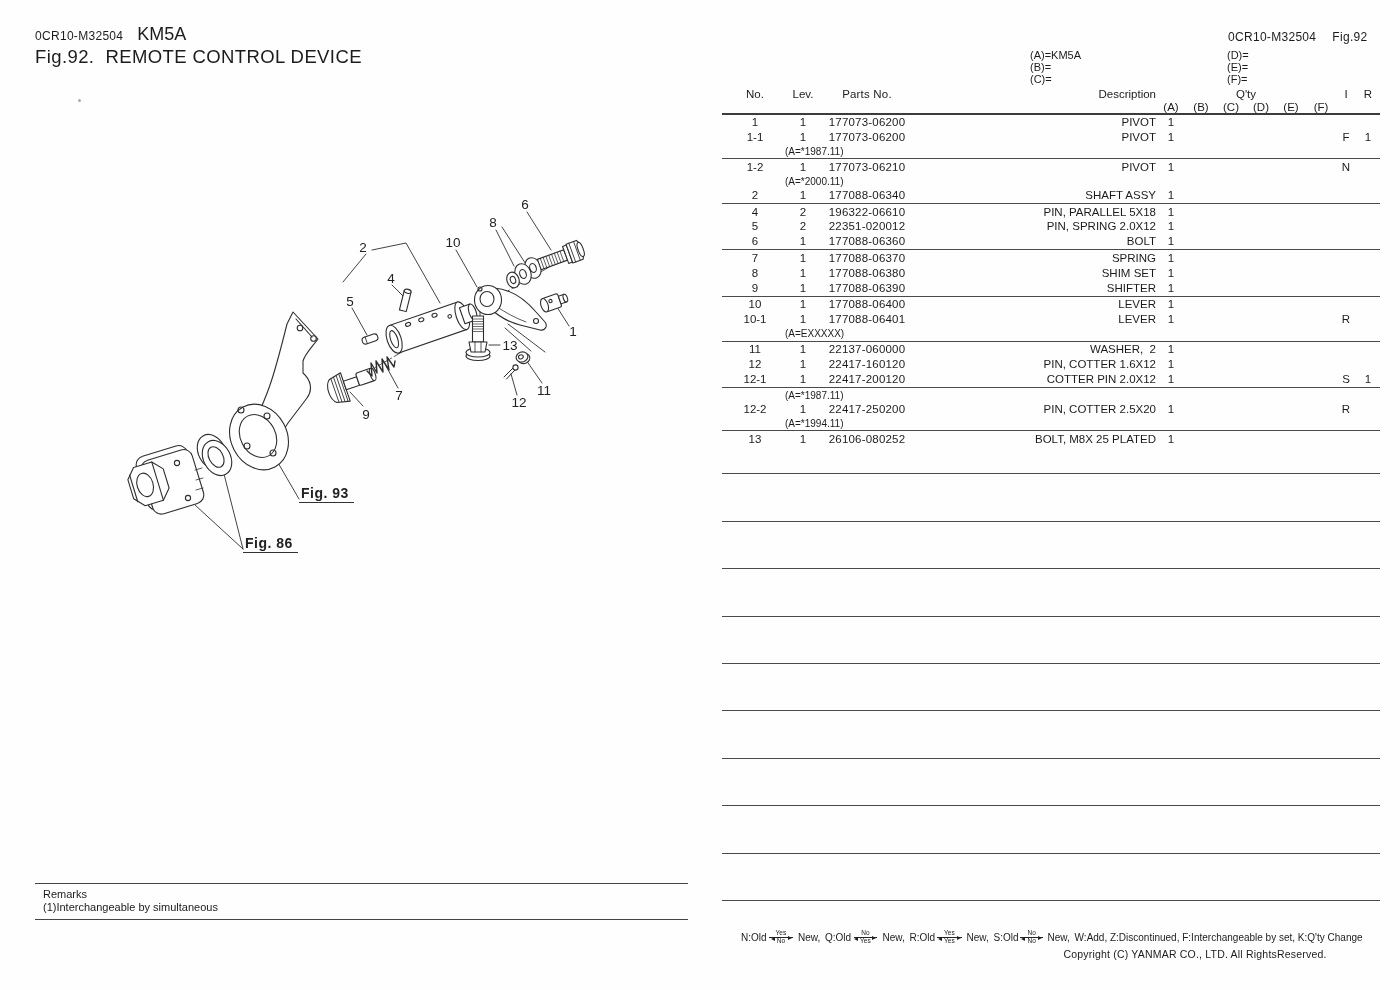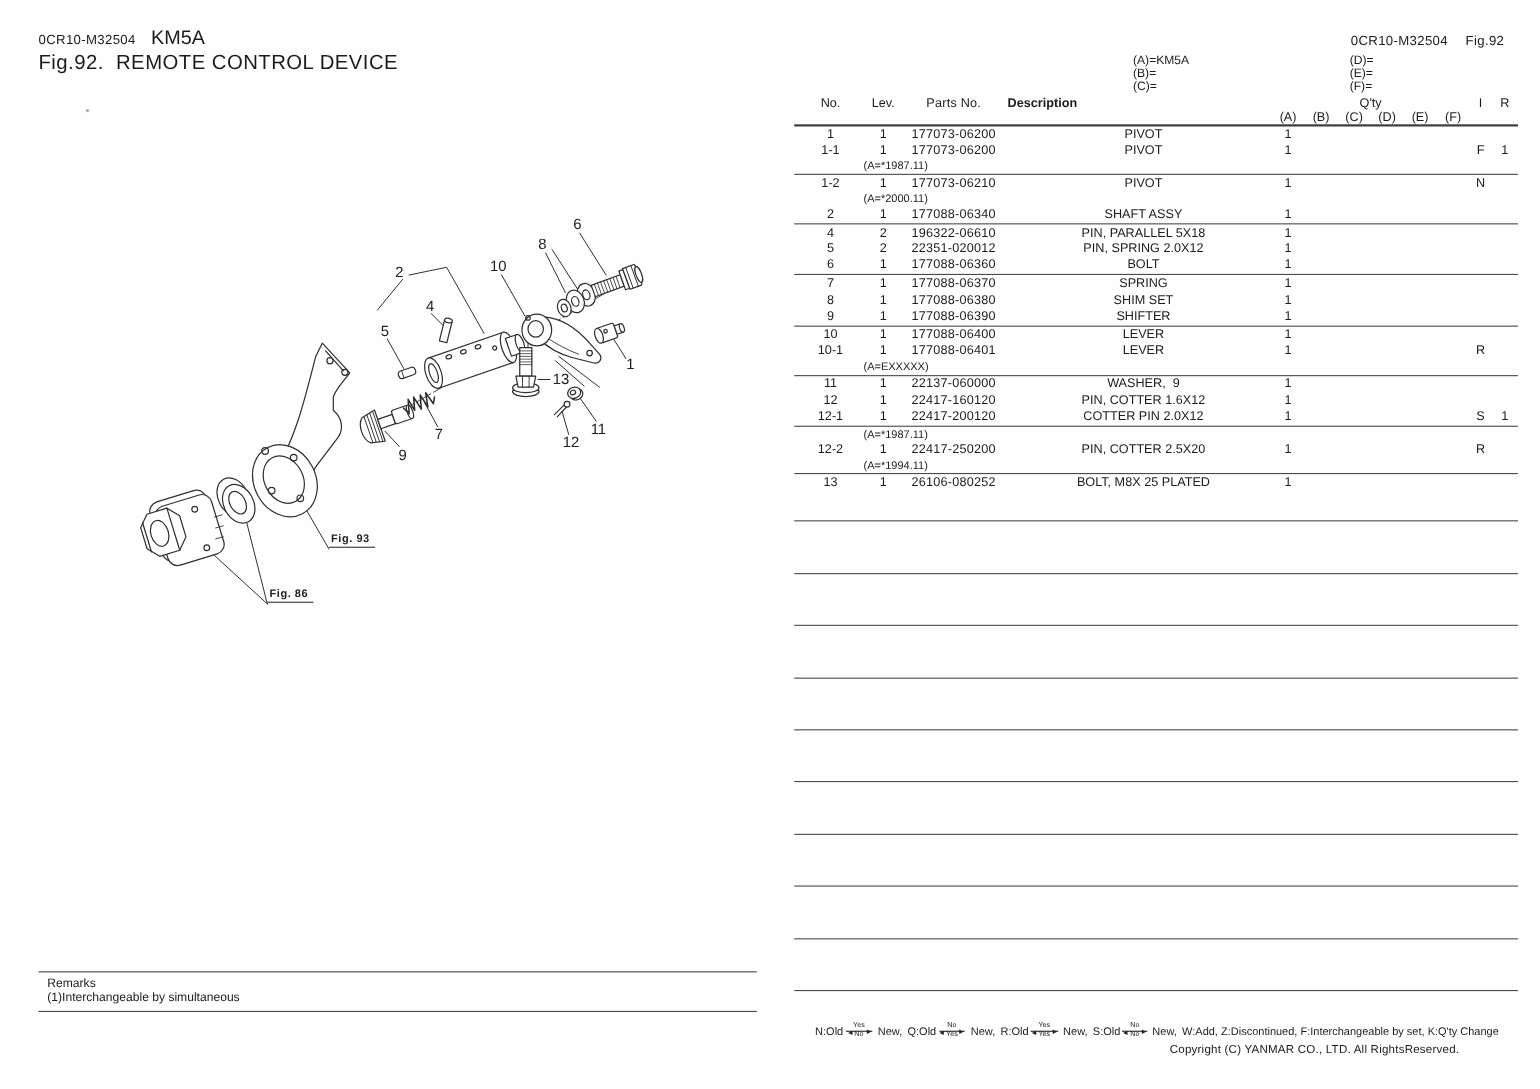--- a/index.html
+++ b/index.html
@@ -14,33 +14,33 @@
   .hdr-right{position:absolute;left:1228px;top:30px;font-size:12px;letter-spacing:.3px;}
   .hdr-right .figno{margin-left:16px;}
   .variants{position:absolute;top:49px;font-size:11px;line-height:12px;}
   .variants div{height:12px;}
   .var-l{left:1030px;}
   .var-r{left:1227px;}
   
   .diagram{position:absolute;left:0;top:0;width:700px;height:700px;}
   .diagram svg{position:absolute;left:0;top:0;}
   .callout{position:absolute;transform:translate(-50%,-50%);font-size:13.5px;color:#222;}
-  .figref{position:absolute;font-size:10px;font-weight:700;letter-spacing:.5px;
+  .figref{position:absolute;font-size:14px;font-weight:700;letter-spacing:.5px;
           border-bottom:1.4px solid #333;padding:0 5px 1px 2px;color:#222;}
   .stray{position:absolute;left:78px;top:99px;width:3px;height:3px;border-radius:50%;background:#aaa;}
   
   .ptable{position:absolute;left:722px;top:88px;width:658px;font-size:11.5px;}
   .trow{display:flex;height:14.8px;line-height:14.8px;align-items:center;}
   .hrow1{height:13px;line-height:13px;}
   .hrow2{height:12px;line-height:12px;}
   .c-no{width:66px;text-align:center;}
   .c-lev{width:30px;text-align:center;}
   .c-part{width:98px;text-align:center;letter-spacing:.2px;}
-  .c-desc{width:240px;text-align:center;padding-left:7px;box-sizing:border-box;white-space:pre;}
-  .c-desc-h{text-align:left;padding-left:0;font-weight:bold;}
+  .c-desc{width:240px;text-align:right;padding-left:7px;box-sizing:border-box;white-space:pre;}
+  .c-desc-h{text-align:right;padding-left:0;}
   .c-q{width:30px;text-align:center;}
   .c-qty-h{width:180px;text-align:center;}
   .c-i{width:20px;text-align:center;}
   .c-r{width:24px;text-align:center;}
   .hdr-rule{border-top:2px solid #3c3c3c;height:0;}
   .row-rule{border-top:1.2px solid #4a4a4a;height:0;margin:.5px 0;}
   .note-row{height:13.2px;line-height:13.2px;font-size:10px;padding-left:63px;}
   .blank{border-bottom:1.1px solid #4a4a4a;}
   
   .remarks{position:absolute;left:35px;top:883px;width:653px;font-size:11px;line-height:13px;
@@ -462,21 +462,21 @@
           <span class="c-q"></span>
           <span class="c-i">R</span>
           <span class="c-r"></span>
         </div>
         <div class="note-row">(A=EXXXXX)</div>
         <div class="row-rule"></div>
         <div class="trow">
           <span class="c-no">11</span>
           <span class="c-lev">1</span>
           <span class="c-part">22137-060000</span>
-          <span class="c-desc">WASHER,  9</span>
+          <span class="c-desc">WASHER,  2</span>
           <span class="c-q">1</span>
           <span class="c-q"></span>
           <span class="c-q"></span>
           <span class="c-q"></span>
           <span class="c-q"></span>
           <span class="c-q"></span>
           <span class="c-i"></span>
           <span class="c-r"></span>
         </div>
         <div class="trow">

